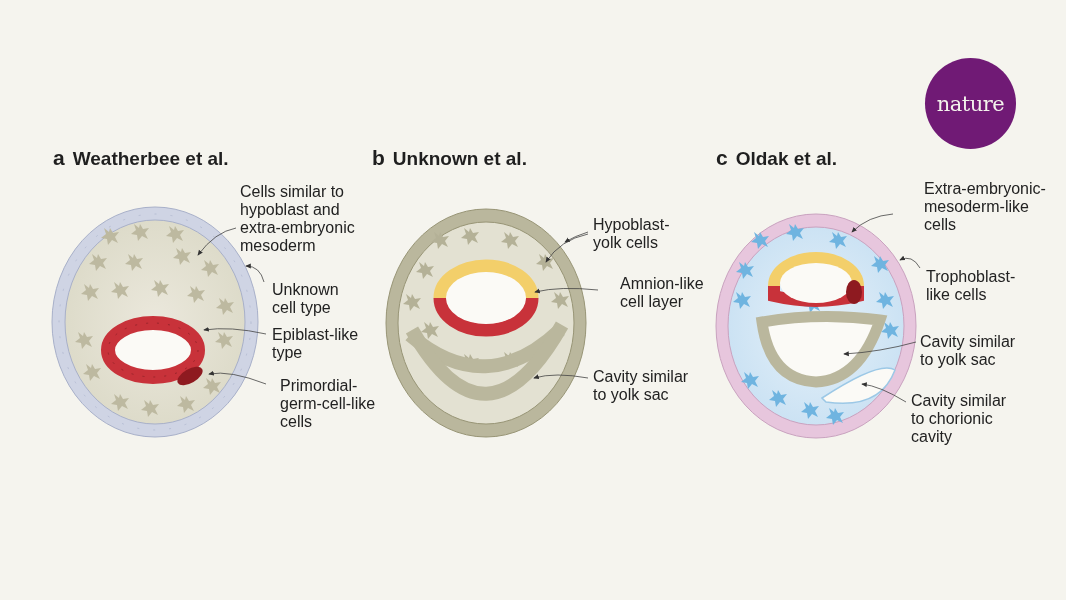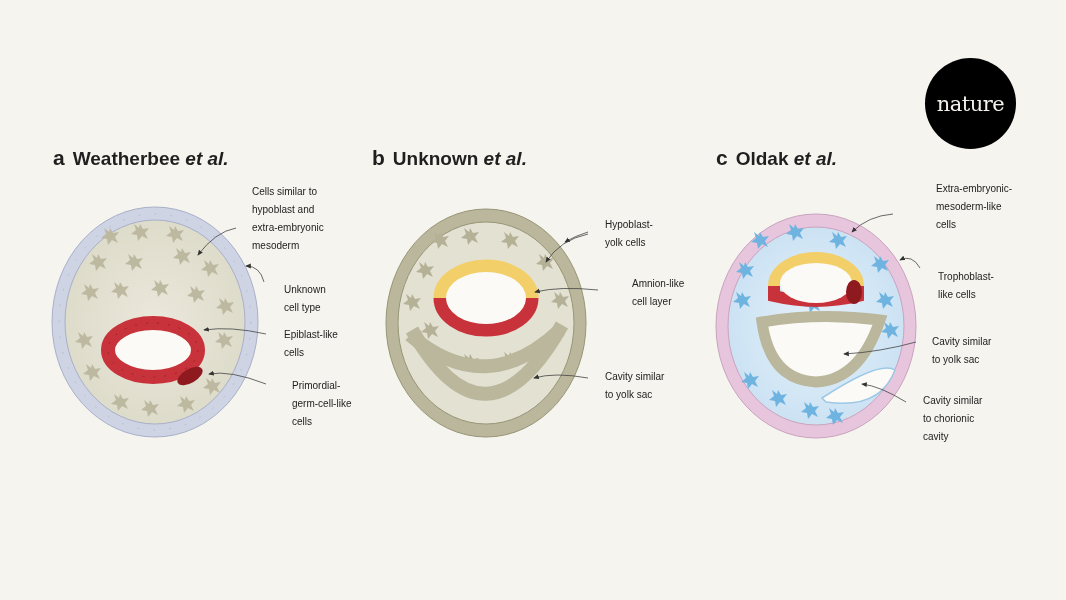--- a/index.html
+++ b/index.html
@@ -1,21 +1,21 @@
 <!DOCTYPE html>
 <html><head>
 <meta charset="utf-8">
 <style>
   html,body{margin:0;padding:0;}
   body{width:1066px;height:600px;background:#f5f4ee;position:relative;overflow:hidden;font-family:"Liberation Sans",sans-serif;color:#1f1f1f;}
   .panel-title{position:absolute;top:146px;font-weight:bold;font-size:19px;white-space:nowrap;}
   .panel-title .letter{font-size:21px;margin-right:8px;}
-  .panel-title .etal{font-style:italic;}
-  .label{position:absolute;font-size:10px;line-height:18px;white-space:pre-line;color:#222;margin-left:12px;}
-  .logo{position:absolute;left:925px;top:58px;width:91px;height:91px;border-radius:50%;background:#000000;display:flex;align-items:center;justify-content:center;}
+  .panel-title .etal{}
+  .label{position:absolute;font-size:16px;line-height:18px;white-space:pre-line;color:#222;}
+  .logo{position:absolute;left:925px;top:58px;width:91px;height:91px;border-radius:50%;background:#701a75;display:flex;align-items:center;justify-content:center;}
   .logo span{color:#f3f2ec;font-family:"DejaVu Serif",serif;font-size:21px;letter-spacing:-0.5px;}
   svg.diag{position:absolute;left:0;top:0;}
 </style>
 </head>
 <body>
 
 <div class="logo">
     <span>nature</span>
   </div>
 
@@ -141,21 +141,21 @@
   </g>
 </svg>
 
 <div class="label" style="left:240px;top:183px">Cells similar to
 hypoblast and
 extra-embryonic
 mesoderm</div>
 <div class="label" style="left:272px;top:281px">Unknown
 cell type</div>
 <div class="label" style="left:272px;top:326px">Epiblast-like
-cells</div>
+type</div>
 <div class="label" style="left:280px;top:377px">Primordial-
 germ-cell-like
 cells</div>
 
 <div class="label" style="left:593px;top:216px">Hypoblast-
 yolk cells</div>
 <div class="label" style="left:620px;top:275px">Amnion-like
 cell layer</div>
 <div class="label" style="left:593px;top:368px">Cavity similar
 to yolk sac</div>

